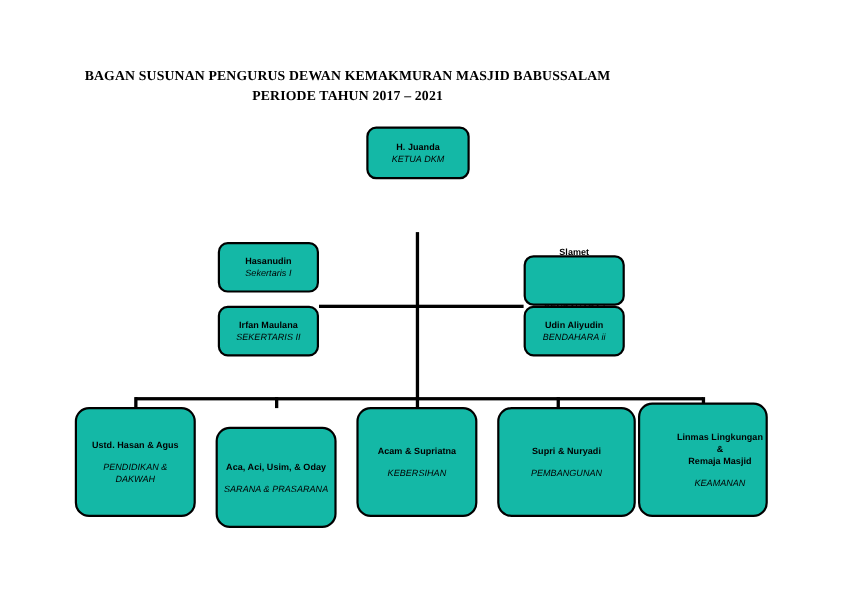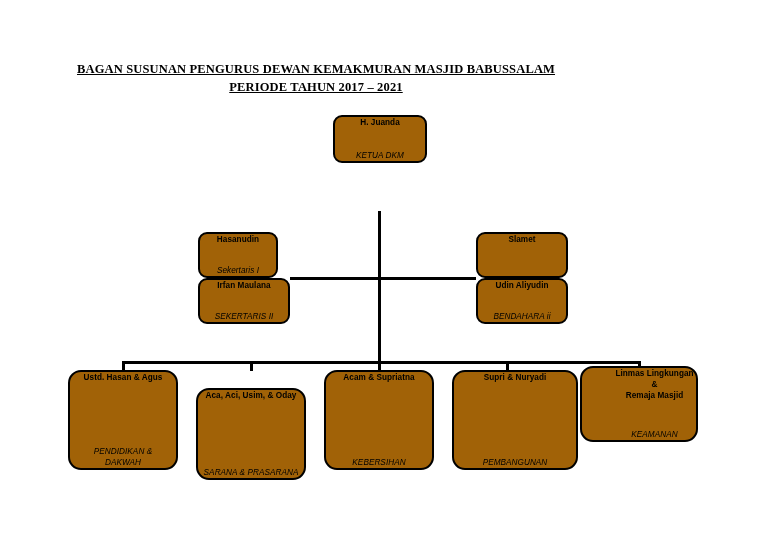--- a/index.html
+++ b/index.html
@@ -21,44 +21,43 @@
     position: absolute;
     left: 0;
     top: 60px;
     width: 632px;
     text-align: center;
     font-family: "Liberation Serif", serif;
     font-weight: bold;
     font-size: 12.5px;
     letter-spacing: 0.15px;
     line-height: 18px;
-    text-decoration: underline;
   }
   .title-line { display: block; }
 
   
   .chart {
     position: absolute;
     left: 0;
     top: 0;
     width: 768px;
     height: 543px;
   }
 
   
   .node {
     position: absolute;
     box-sizing: border-box;
-    background: #a16207;
+    background: #14b8a6;
     border: 2.2px solid #000000;
     border-radius: 9px;
     display: flex;
     flex-direction: column;
     align-items: center;
-    justify-content: space-between;
+    justify-content: center;
     text-align: center;
     z-index: 3;
   }
   .node .nm {
     font-weight: bold;
     font-size: 8.2px;
     line-height: 11px;
     letter-spacing: 0.05px;
     white-space: pre-line;
   }
@@ -68,35 +67,35 @@
     line-height: 11px;
     letter-spacing: 0.05px;
     white-space: pre-line;
   }
 
   
   #n-ketua      { left: 333px; top: 115px;  width: 94px;  height: 48px; }
   #n-wakil      { left: 333px; top: 163px;  width: 94px;  height: 48px; }
 
   
-  #n-sek1       { left: 198px; top: 232px;  width: 80px;  height: 46px; }
+  #n-sek1       { left: 198px; top: 220px;  width: 92px;  height: 46px; }
   #n-sek2       { left: 198px; top: 278px;  width: 92px;  height: 46px; }
 
   
   #n-ben1       { left: 476px; top: 232px;  width: 92px;  height: 46px; gap: 40px; }
   #n-ben2       { left: 476px; top: 278px;  width: 92px;  height: 46px; }
 
   
   .leaf { border-radius: 13px; }
   .leaf .nm { margin-bottom: 9px; }
   #n-l1 { left: 68px;  top: 370px; width: 110px; height: 100px; }
   #n-l2 { left: 196px; top: 388px; width: 110px; height: 92px; }
   #n-l3 { left: 324px; top: 370px; width: 110px; height: 100px; }
   #n-l4 { left: 452px; top: 370px; width: 126px; height: 100px; }
-  #n-l5 { left: 580px; top: 366px; width: 118px; height: 76px; padding-left: 31px; }
+  #n-l5 { left: 580px; top: 366px; width: 118px; height: 104px; padding-left: 31px; }
 
   
   .ln {
     position: absolute;
     background: #000000;
     z-index: 1;
   }
   .ln-v { width: 2.6px; }
   .ln-h { height: 2.6px; }
 

